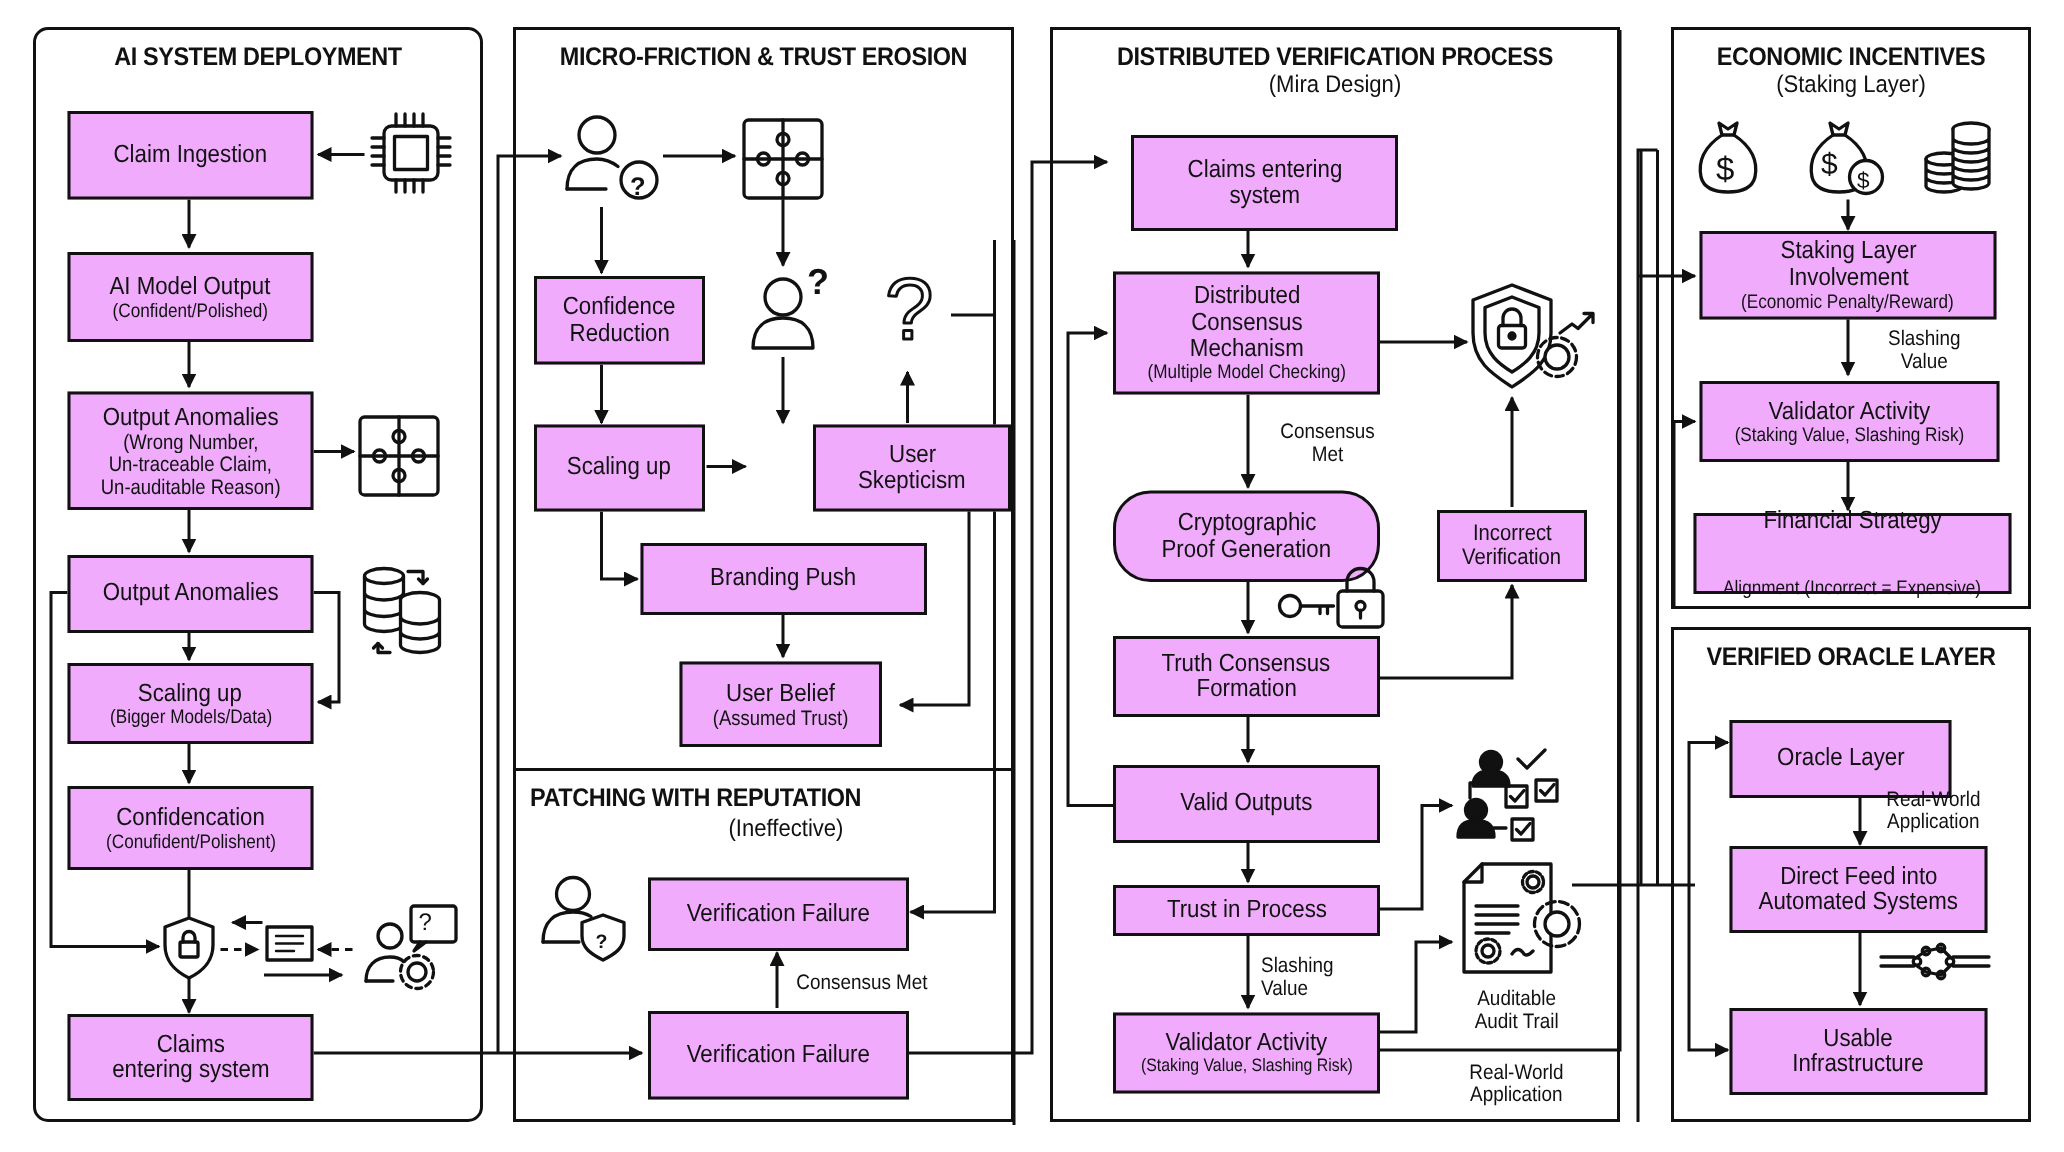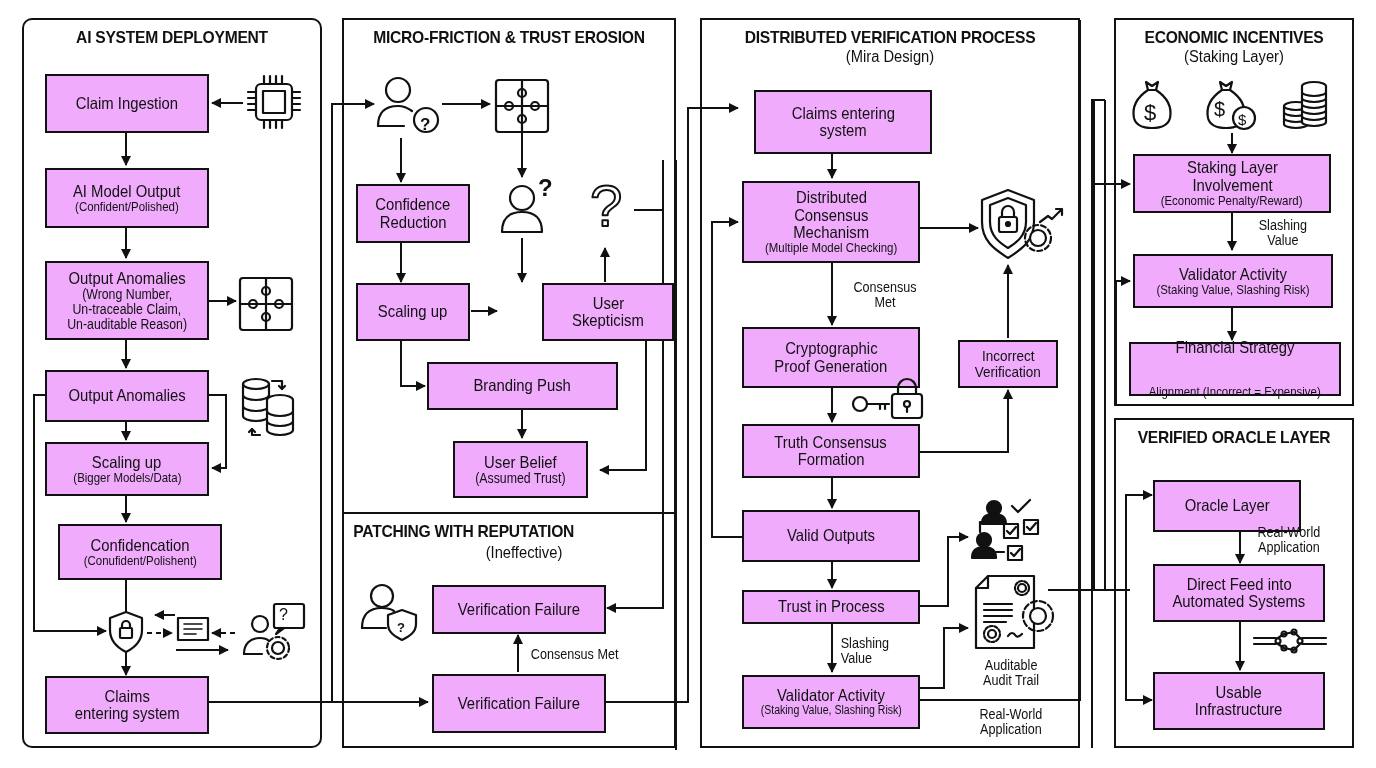--- a/index.html
+++ b/index.html
@@ -134,21 +134,21 @@
   <span class="s" style="font-size:14px">Un-traceable Claim,</span>
   <span class="s" style="font-size:14px">Un-auditable Reason)</span>
 </div>
 <div class="box" style="left:45px;top:370px;width:164px;height:52px;">
   <span class="t">Output Anomalies</span>
 </div>
 <div class="box" style="left:45px;top:442px;width:164px;height:54px;">
   <span class="t">Scaling up</span>
   <span class="s">(Bigger Models/Data)</span>
 </div>
-<div class="box" style="left:45px;top:524px;width:164px;height:56px;margin-left:13px;">
+<div class="box" style="left:45px;top:524px;width:164px;height:56px;">
   <span class="t">Confidencation</span>
   <span class="s">(Conufident/Polishent)</span>
 </div>
 <div class="box" style="left:45px;top:676px;width:164px;height:58px;">
   <span class="t">Claims</span>
   <span class="t">entering system</span>
 </div>
 
 <div class="box" style="left:356px;top:184px;width:114px;height:59px;">
   <span class="t">Confidence</span>
@@ -184,21 +184,21 @@
 <div class="box" style="left:742px;top:181px;width:178px;height:82px;">
   <span class="t">Distributed</span>
   <span class="t">Consensus</span>
   <span class="t">Mechanism</span>
   <span class="s">(Multiple Model Checking)</span>
 </div>
 <div class="lbl" style="left:850px;top:280px;">
   <div>Consensus</div>
   <div>Met</div>
 </div>
-<div class="box" style="left:742px;top:327px;width:178px;height:61px;">
+<div class="box" style="left:742px;top:327px;width:178px;height:61px;border-radius:25px;">
   <span class="t">Cryptographic</span>
   <span class="t">Proof Generation</span>
 </div>
 <div class="box" style="left:958px;top:340px;width:100px;height:48px;">
   <span class="t" style="font-size:15px">Incorrect</span>
   <span class="t" style="font-size:15px">Verification</span>
 </div>
 <div class="box" style="left:742px;top:424px;width:178px;height:54px;">
   <span class="t">Truth Consensus</span>
   <span class="t">Formation</span>

